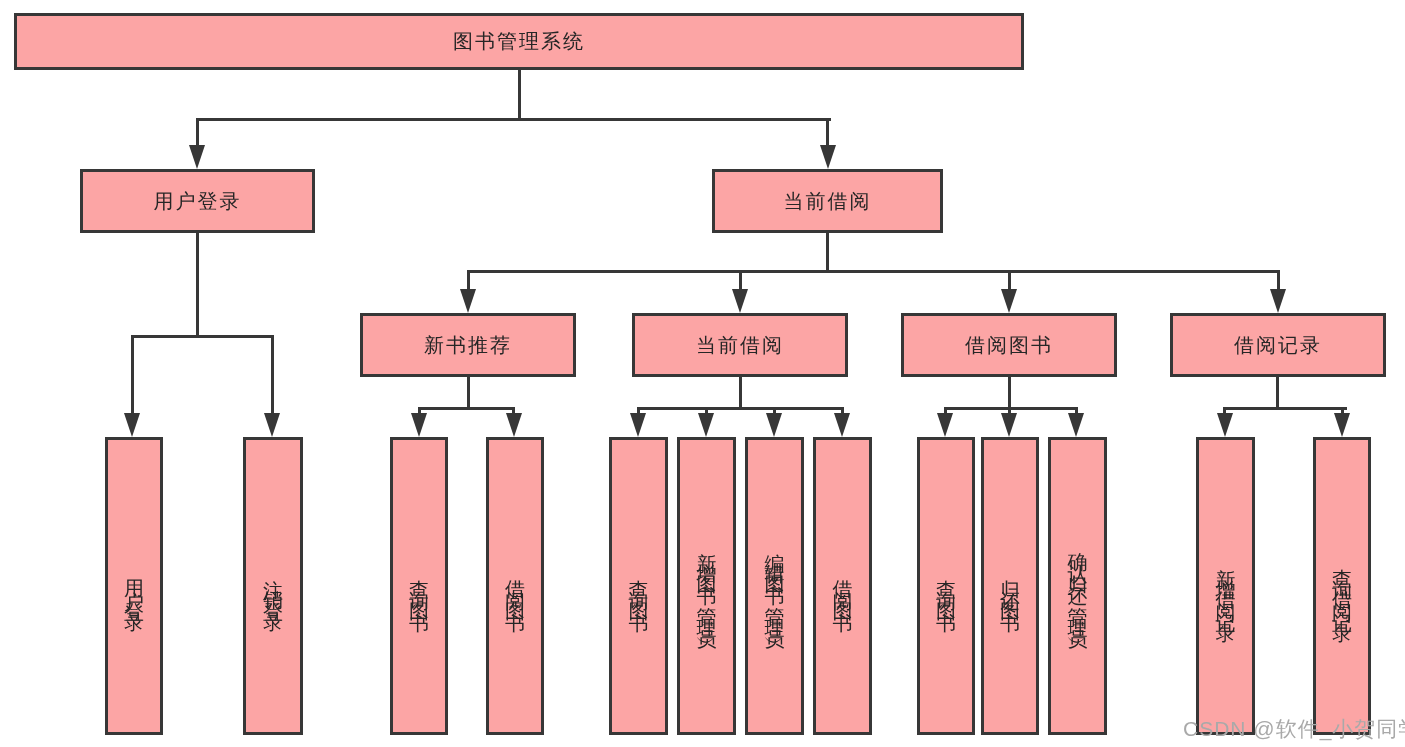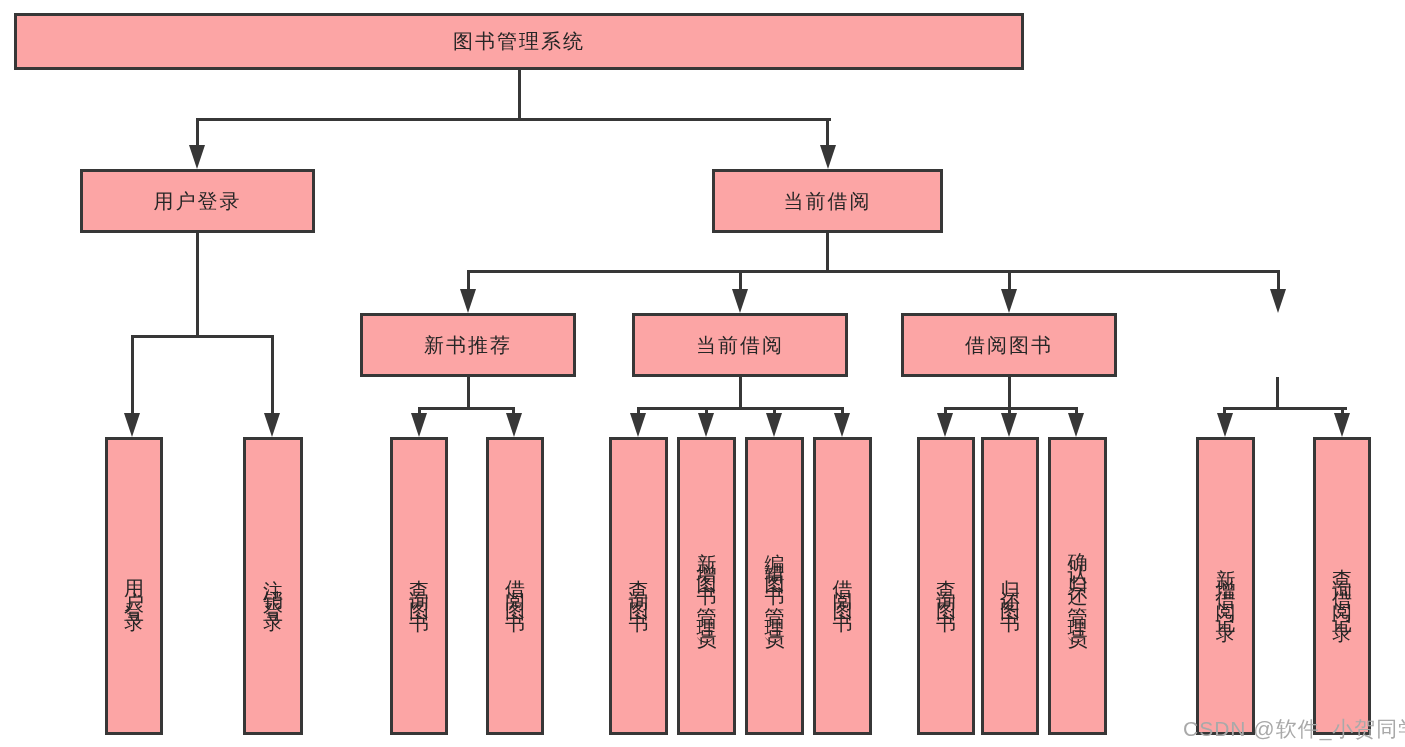--- a/index.html
+++ b/index.html
@@ -83,20 +83,21 @@
   <div class="vl" style="left:739px; top:270px; height:22px;"></div>
   <div class="ar" style="left:732px; top:289px;"></div>
   <div class="vl" style="left:1008px; top:270px; height:22px;"></div>
   <div class="ar" style="left:1001px; top:289px;"></div>
   <div class="vl" style="left:1277px; top:270px; height:22px;"></div>
   <div class="ar" style="left:1270px; top:289px;"></div>
 
   <div class="box hnode" style="left:360px; top:313px; width:216px; height:64px;">新书推荐</div>
   <div class="box hnode" style="left:632px; top:313px; width:216px; height:64px;">当前借阅</div>
   <div class="box hnode" style="left:901px; top:313px; width:216px; height:64px;">借阅图书</div>
+  <div class="box hnode" style="left:1170px; top:313px; width:216px; height:64px;">借阅记录</div>
 
   <div class="vl" style="left:467px; top:377px; height:30px;"></div>
   <div class="hl" style="left:418px; top:407px; width:97px;"></div>
   <div class="vl" style="left:418px; top:407px; height:9px;"></div>
   <div class="ar" style="left:411px; top:413px;"></div>
   <div class="vl" style="left:512px; top:407px; height:9px;"></div>
   <div class="ar" style="left:506px; top:413px;"></div>
 
   <div class="vl" style="left:739px; top:377px; height:30px;"></div>
   <div class="hl" style="left:637px; top:407px; width:206px;"></div>

